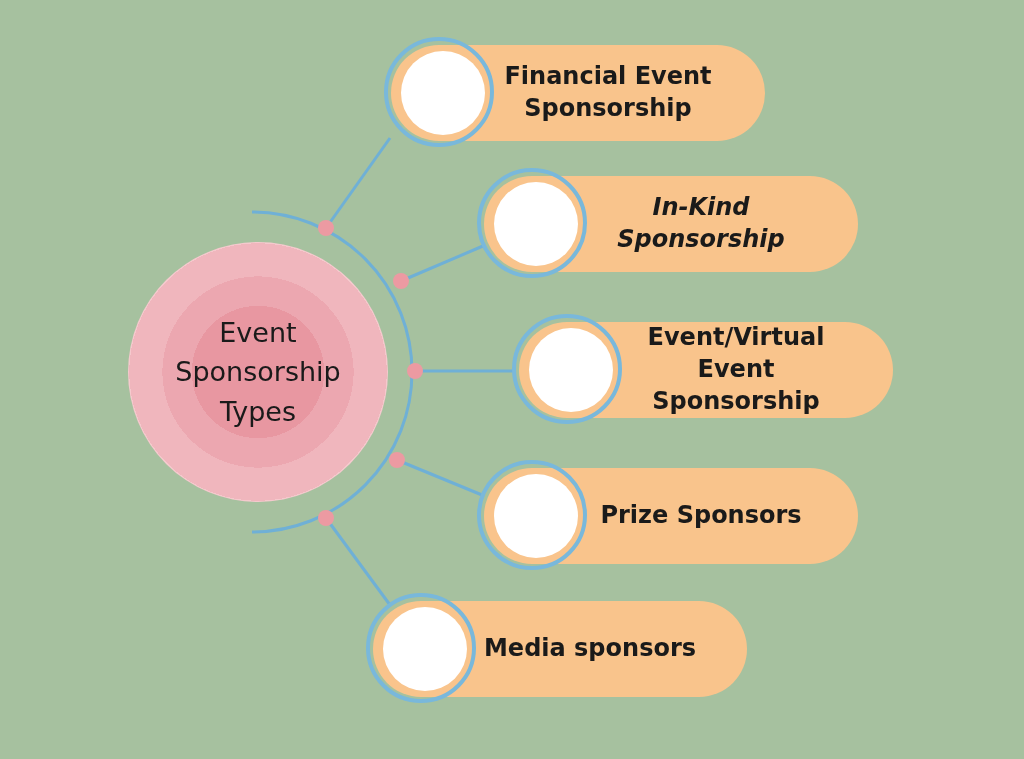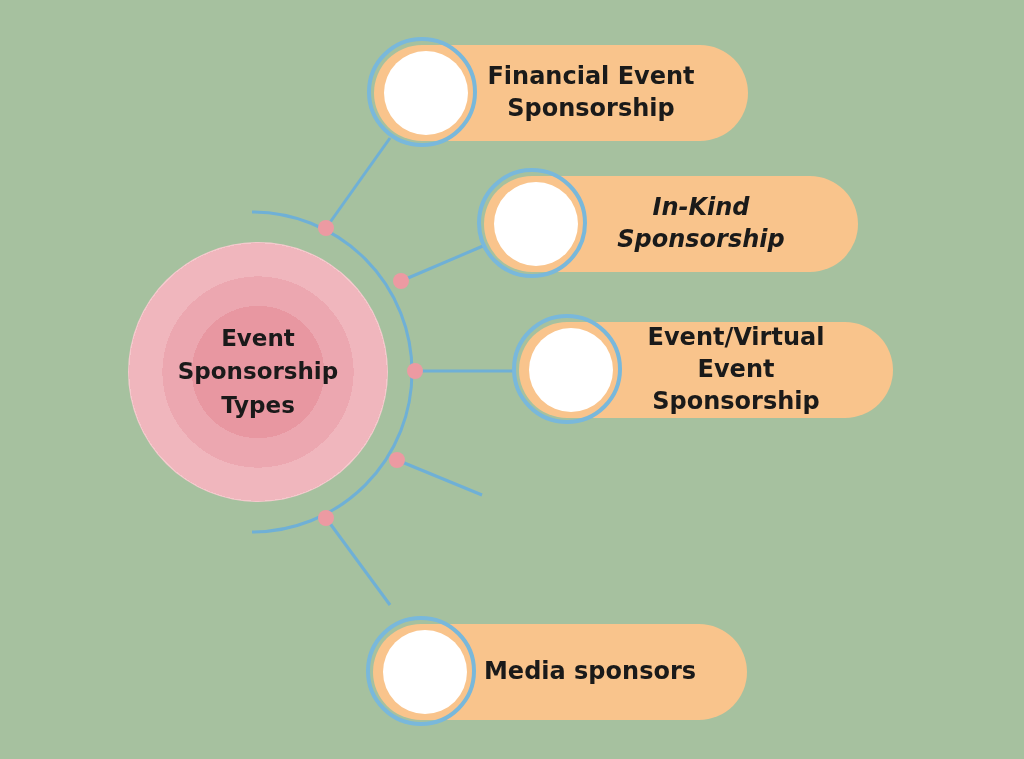--- a/index.html
+++ b/index.html
@@ -22,25 +22,25 @@
   .dot   { fill: var(--dot, #ec9aa2); }
 
   .pill {
     position: absolute;
     height: 96px;
     width: 374px;
     background: var(--pill, #f9c48c);
     border-radius: 48px;
     z-index: 2;
   }
-  .pill-financial { left: 374px; top: 45px;  }
+  .pill-financial { left: 391px; top: 45px;  }
   .pill-inkind    { left: 484px; top: 176px; font-style: italic; }
   .pill-venue     { left: 519px; top: 322px; }
   .pill-prize     { left: 484px; top: 468px; }
-  .pill-media     { left: 373px; top: 601px; margin-top: 23px; }
+  .pill-media     { left: 373px; top: 601px; }
 
   .ring {
     position: absolute;
     width: 110px; height: 110px;
     left: -7px; top: -8px;
     border: 4px solid var(--ring, #79b8db);
     border-radius: 50%;
     box-sizing: border-box;
     z-index: 3;
   }
@@ -78,22 +78,22 @@
       var(--center-c2, #eca7b0) 36% 52%,
       var(--center-c3, #f0b6bd) 52% 70%,
       var(--center-c4, #f5c9cd) 70% 100%);
     display: flex;
     align-items: center;
     justify-content: center;
     text-align: center;
     z-index: 2;
   }
   .center-label {
-    font-size: 23px;
-    font-weight: 700;
+    font-size: 27px;
+    font-weight: 400;
     color: var(--text, #1a1a1a);
     white-space: pre-line;
     line-height: 1.45;
     text-align: center;
   }
 </style>
 </head>
 <body>
 
 <div class="canvas">
@@ -132,20 +132,25 @@
 Sponsorship</div>
   </div>
 
   <div class="pill pill-venue">
     <div class="ring"></div>
     <div class="node-circle"></div>
     <div class="pill-label">Event/Virtual
 Event Sponsorship</div>
   </div>
 
+  <div class="pill pill-prize">
+    <div class="ring"></div>
+    <div class="node-circle"></div>
+    <div class="pill-label">Prize Sponsors</div>
+  </div>
 
   <div class="pill pill-media">
     <div class="ring"></div>
     <div class="node-circle"></div>
     <div class="pill-label">Media sponsors</div>
   </div>
 
 </div>
 
 </body></html>

